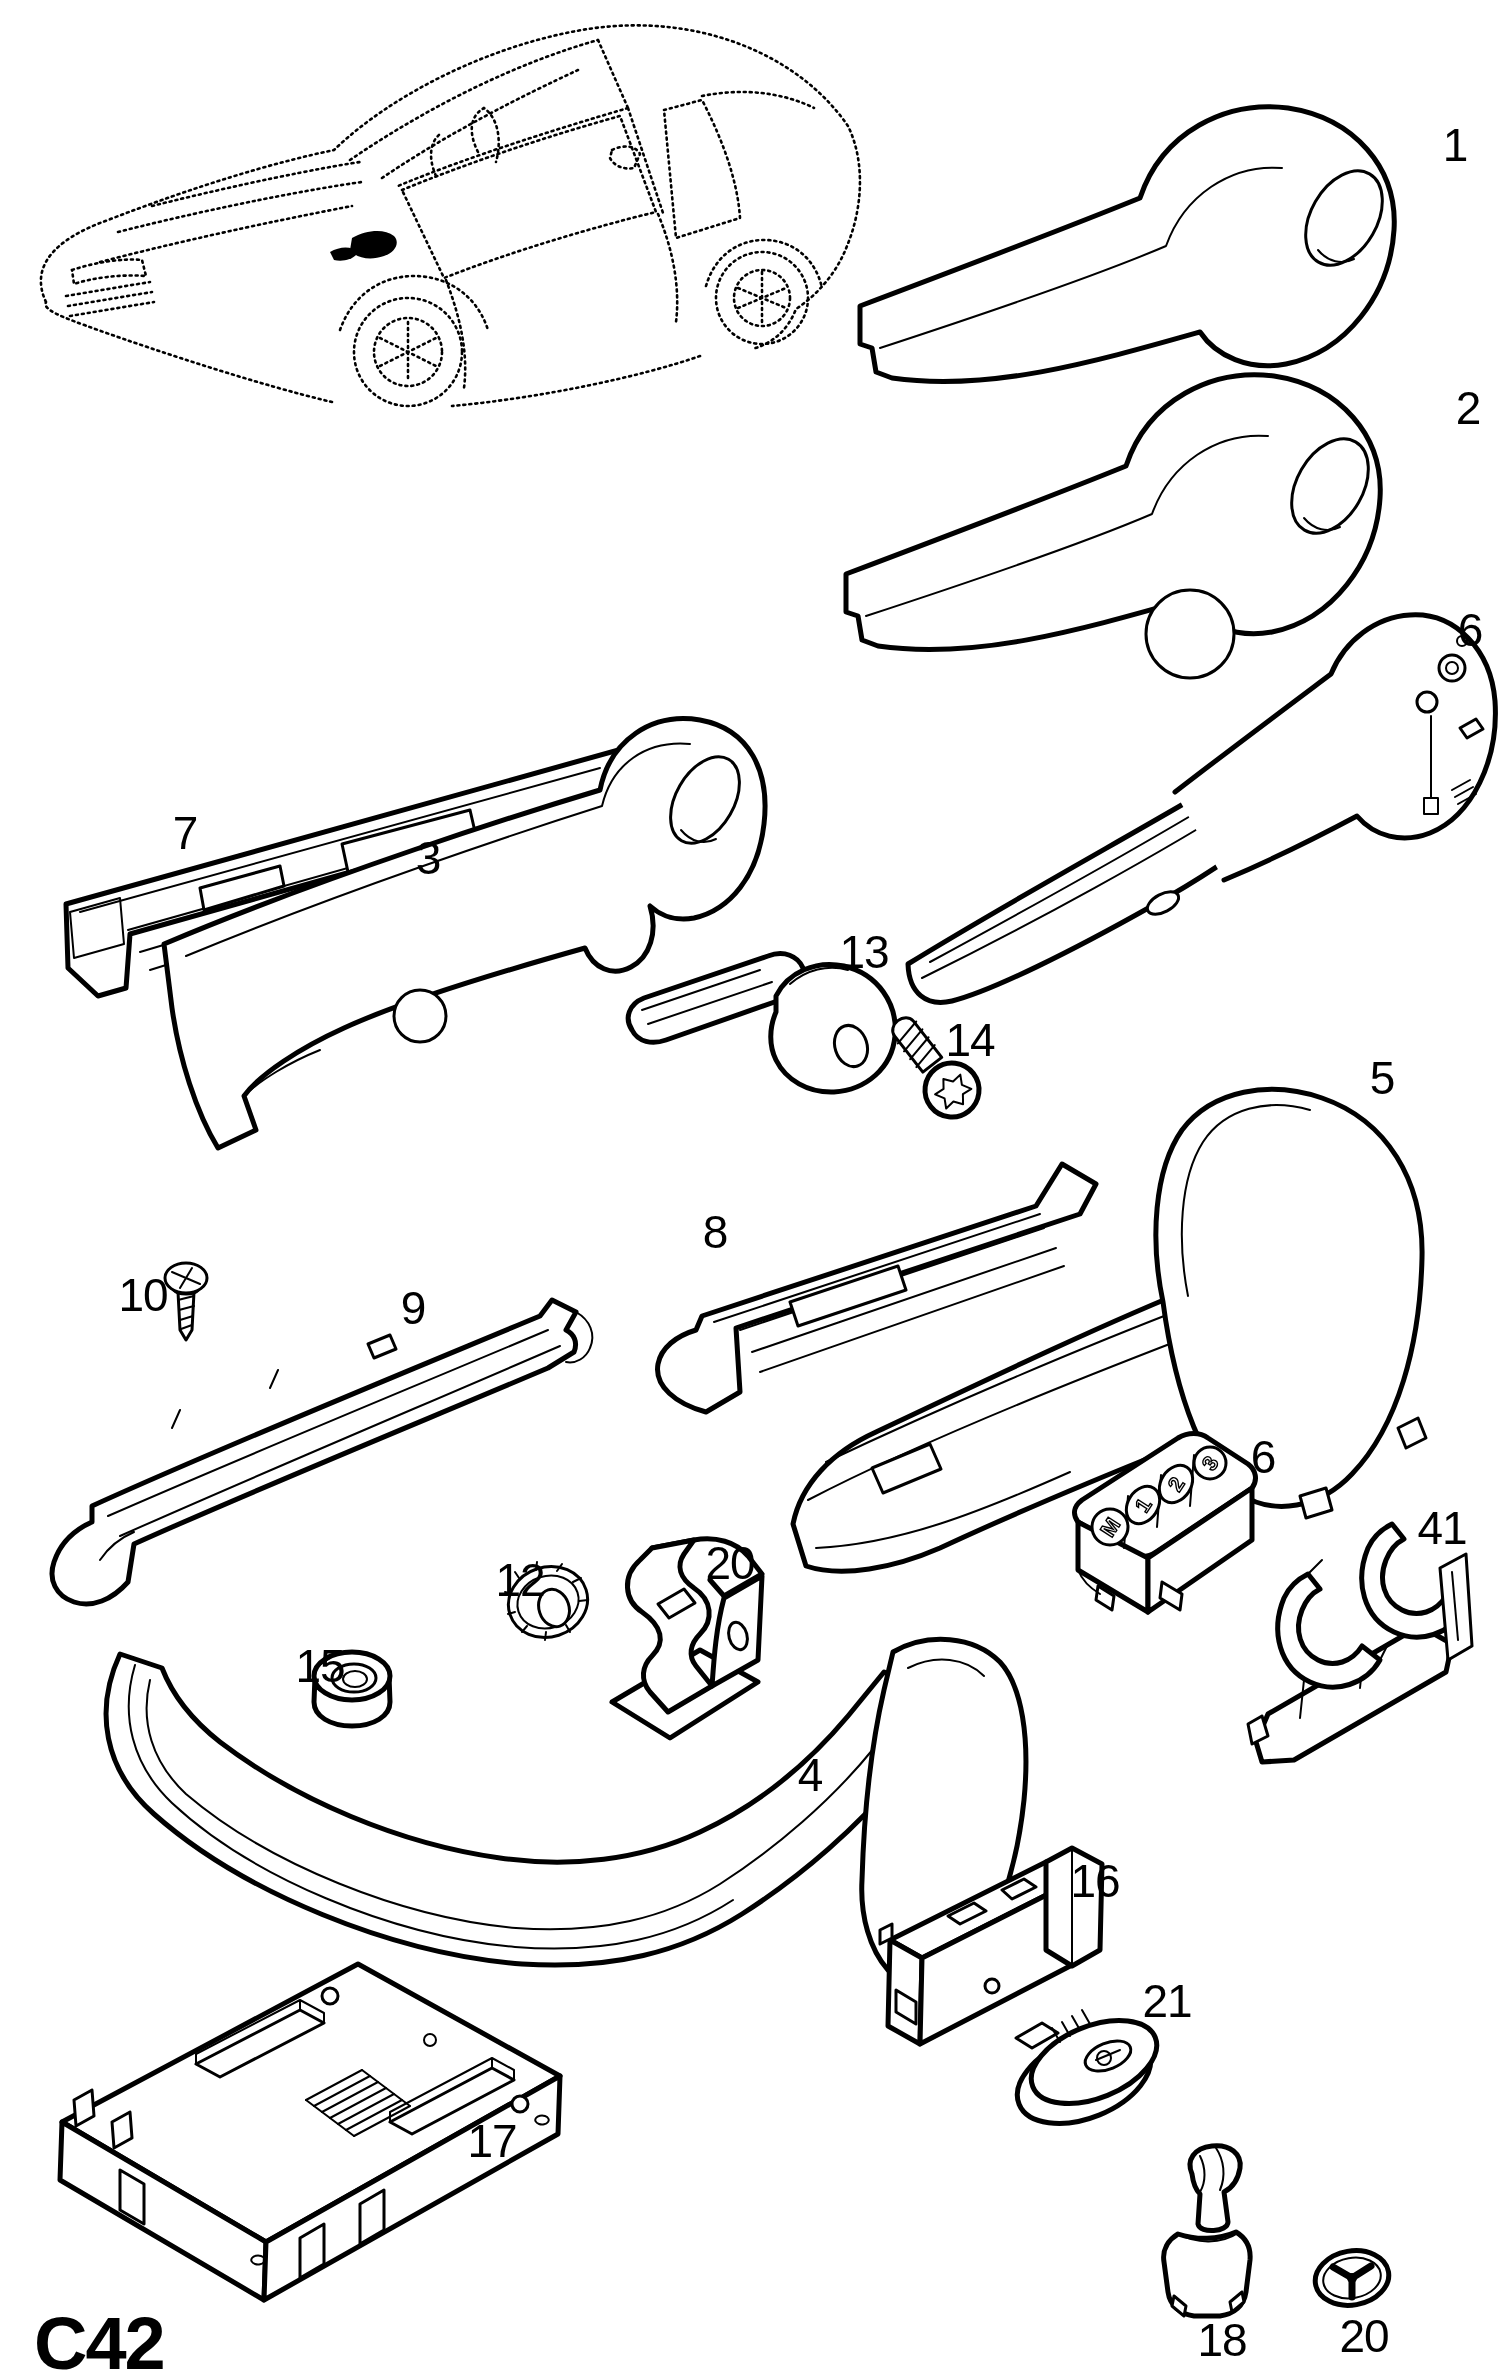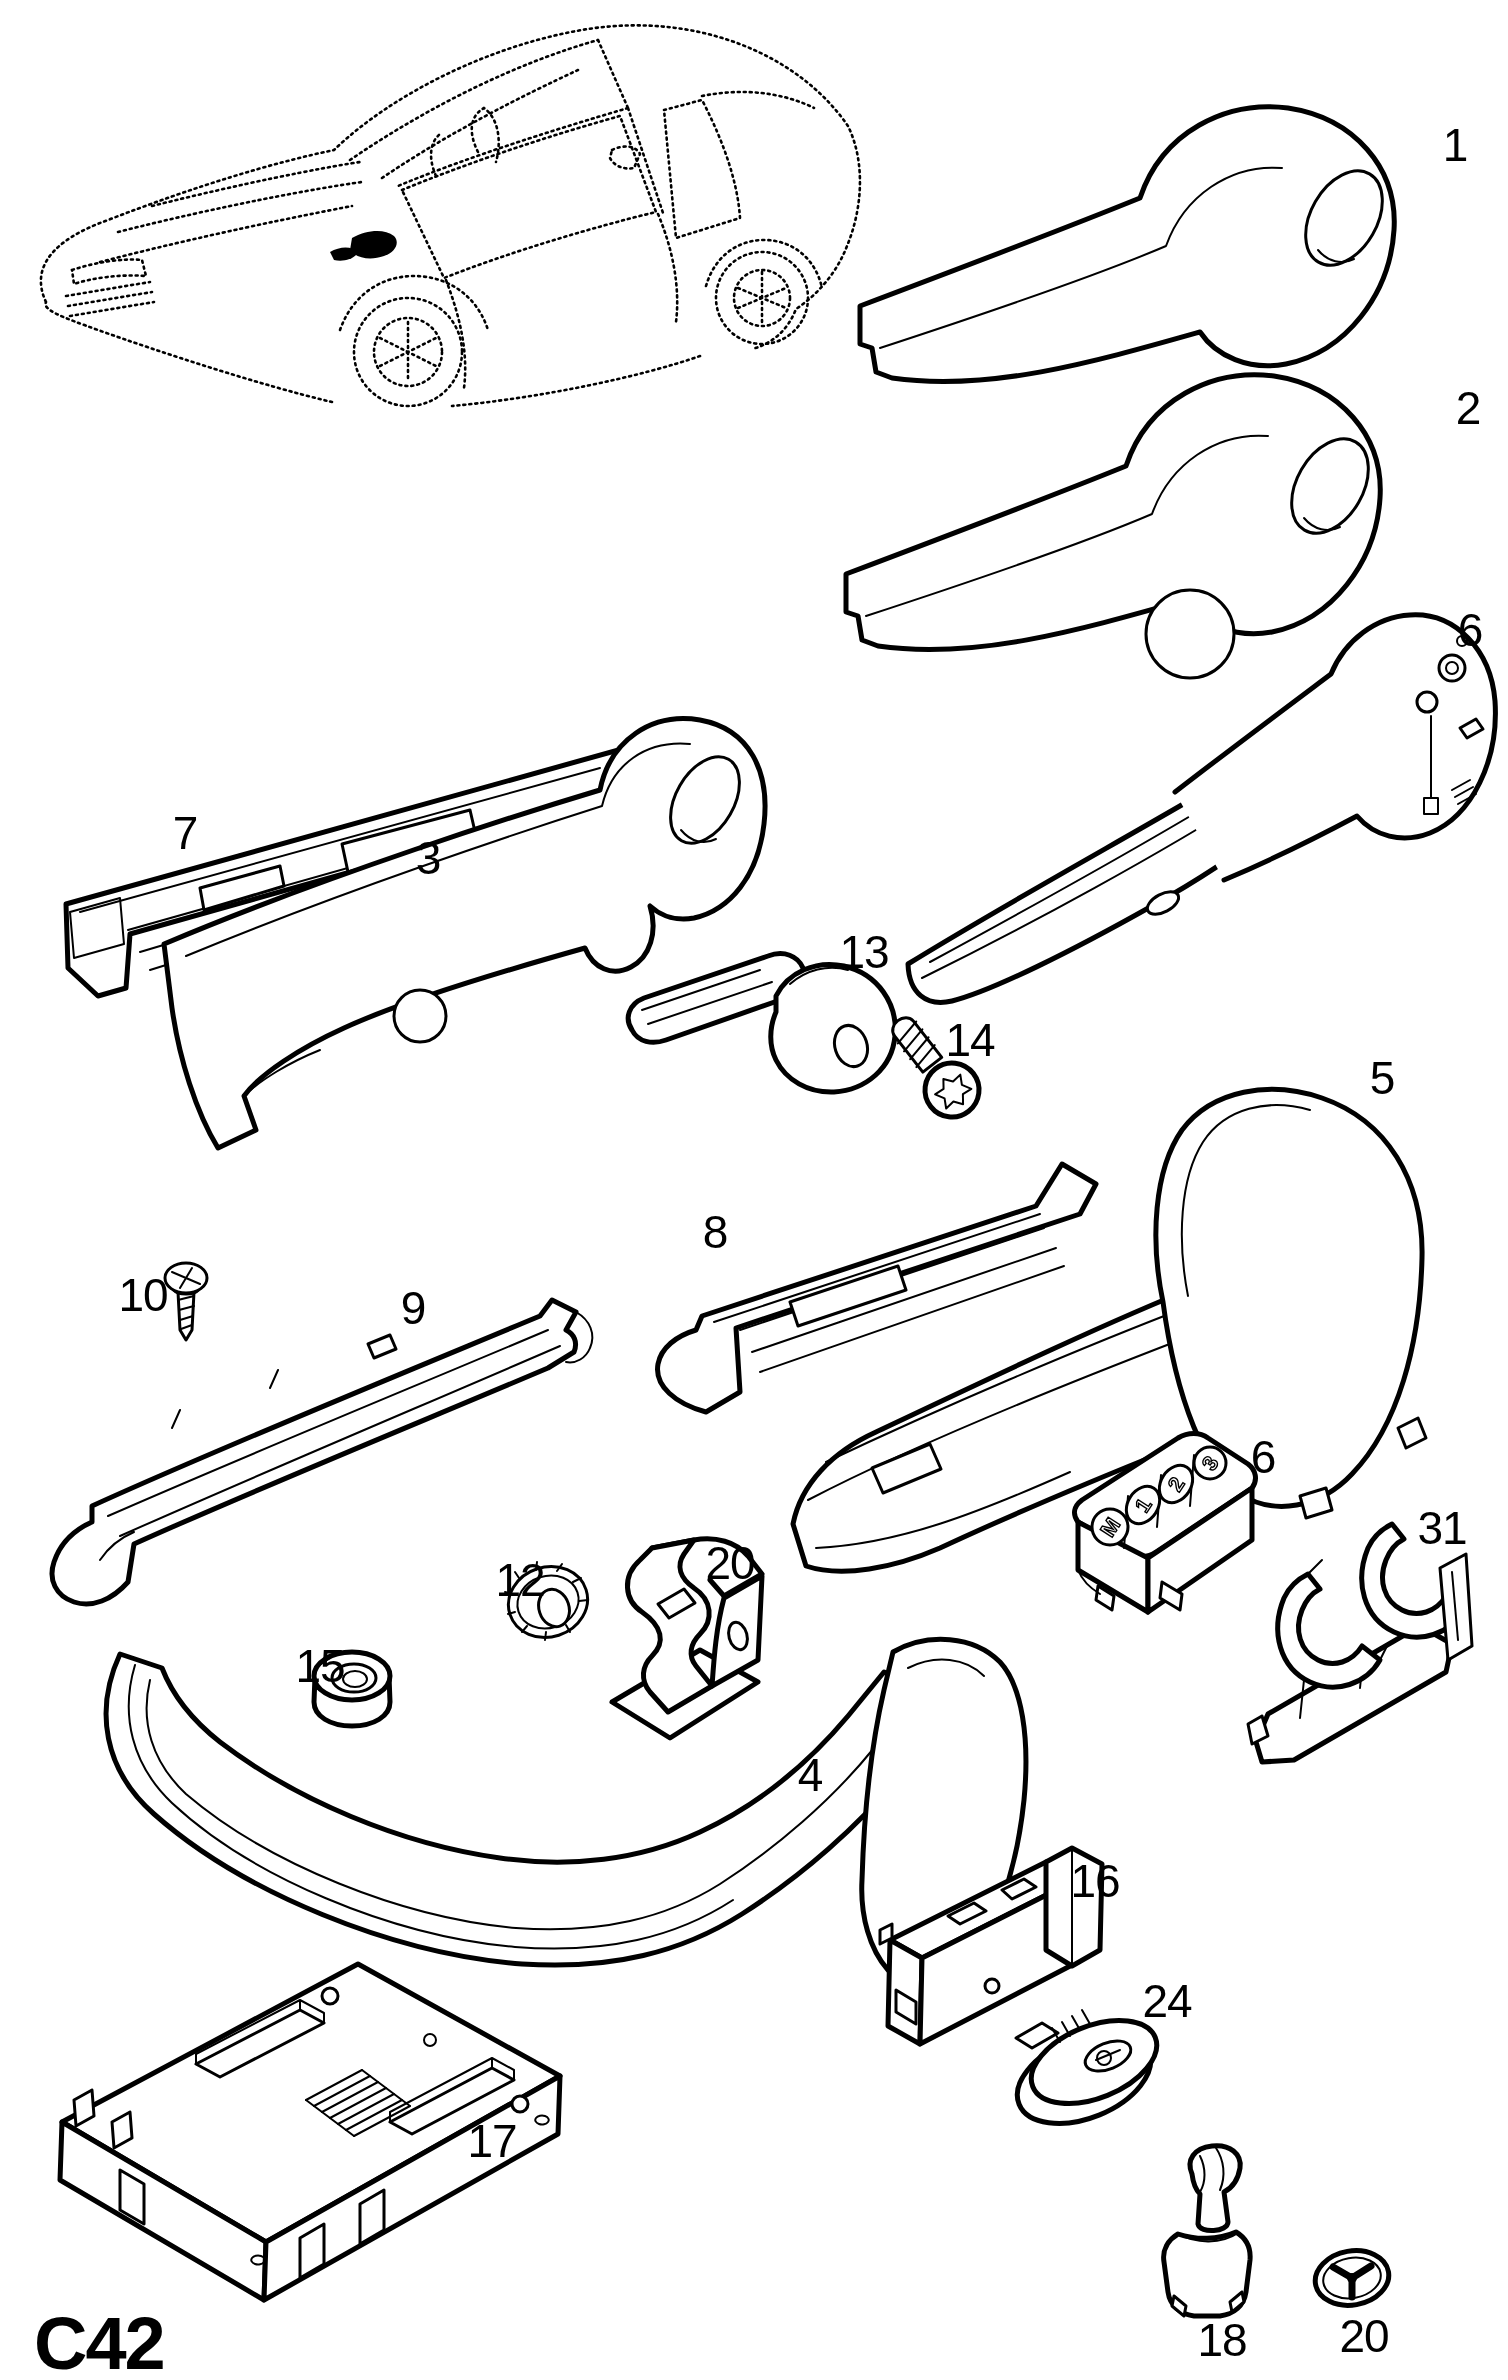--- a/index.html
+++ b/index.html
@@ -268,26 +268,26 @@
       <div class="callout" style="left: 1470px; top: 630px;">6</div>
       <div class="callout" style="left: 185px; top: 833px;">7</div>
       <div class="callout" style="left: 428px; top: 858px;">3</div>
       <div class="callout" style="left: 864px; top: 952px;">13</div>
       <div class="callout" style="left: 970px; top: 1040px;">14</div>
       <div class="callout" style="left: 1382px; top: 1078px;">5</div>
       <div class="callout" style="left: 715px; top: 1232px;">8</div>
       <div class="callout" style="left: 143px; top: 1295px;">10</div>
       <div class="callout" style="left: 413px; top: 1308px;">9</div>
       <div class="callout" style="left: 1263px; top: 1457px;">6</div>
-      <div class="callout" style="left: 1442px; top: 1528px;">31</div>
+      <div class="callout" style="left: 1442px; top: 1528px;">41</div>
       <div class="callout" style="left: 520px; top: 1580px;">12</div>
       <div class="callout" style="left: 730px; top: 1563px; text-align: right;">20</div>
       <div class="callout" style="left: 320px; top: 1666px;">15</div>
       <div class="callout" style="left: 810px; top: 1775px;">4</div>
       <div class="callout" style="left: 1095px; top: 1881px;">16</div>
-      <div class="callout" style="left: 1167px; top: 2001px;">24</div>
+      <div class="callout" style="left: 1167px; top: 2001px;">21</div>
       <div class="callout" style="left: 492px; top: 2102px; margin-top: 39px;">17</div>
       <div class="callout" style="left: 1222px; top: 2340px;">18</div>
       <div class="callout" style="left: 1364px; top: 2336px;">20</div>
     </div>
 
   <div class="page-code">C42</div>
 </div>
 
 </body></html>

